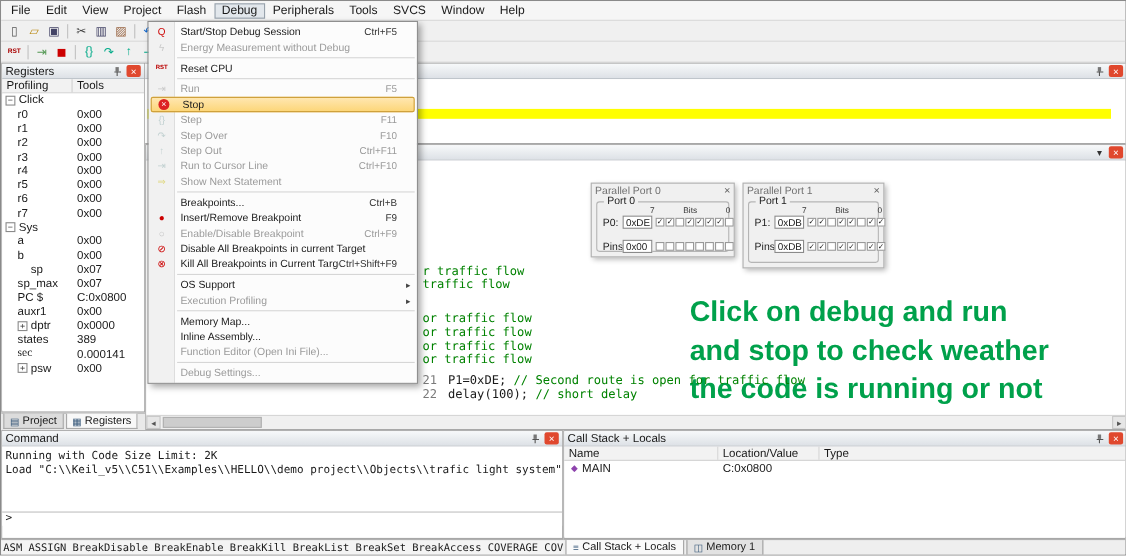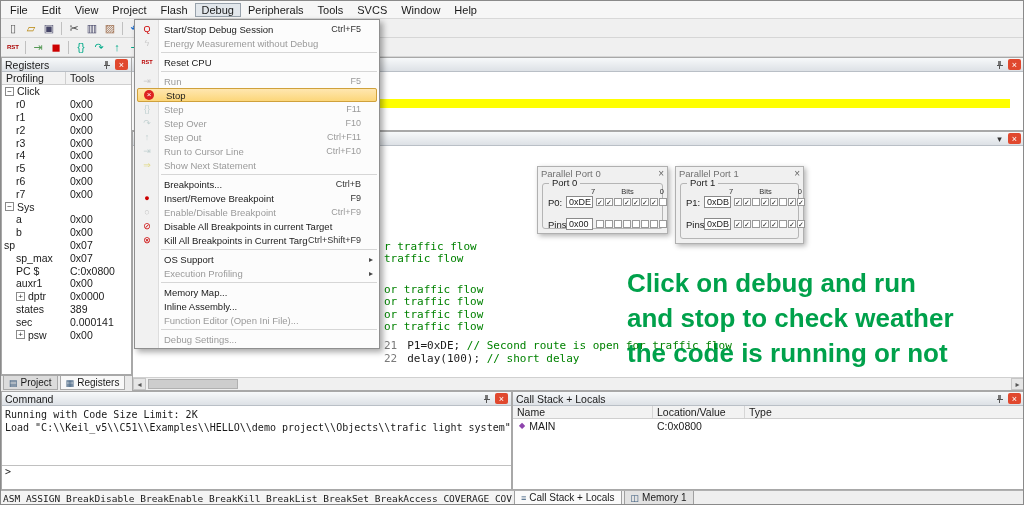--- a/index.html
+++ b/index.html
@@ -249,21 +249,21 @@
           </div>
           <div class="reg-val-cell">0x00</div>
         </div>
         <div class="reg-row">
           <div class="reg-name-cell" style="padding-left: 14px;">
             <span>b</span>
           </div>
           <div class="reg-val-cell">0x00</div>
         </div>
         <div class="reg-row">
-          <div class="reg-name-cell" style="padding-left: 2px;">
+          <div class="reg-name-cell" style="padding-left: 26px;">
             <span>sp</span>
           </div>
           <div class="reg-val-cell">0x07</div>
         </div>
         <div class="reg-row">
           <div class="reg-name-cell" style="padding-left: 14px;">
             <span>sp_max</span>
           </div>
           <div class="reg-val-cell">0x07</div>
         </div>
@@ -286,21 +286,21 @@
           </div>
           <div class="reg-val-cell">0x0000</div>
         </div>
         <div class="reg-row">
           <div class="reg-name-cell" style="padding-left: 14px;">
             <span>states</span>
           </div>
           <div class="reg-val-cell">389</div>
         </div>
         <div class="reg-row">
-          <div class="reg-name-cell" style="padding-left: 14px;">
+          <div class="reg-name-cell" style="padding-left: 14px; font-family: Liberation Serif, serif;">
             <span>sec</span>
           </div>
           <div class="reg-val-cell">0.000141</div>
         </div>
         <div class="reg-row">
           <div class="reg-name-cell" style="padding-left: 14px;">
             <span class="tree-box">+</span>
             <span>psw</span>
           </div>
           <div class="reg-val-cell">0x00</div>

